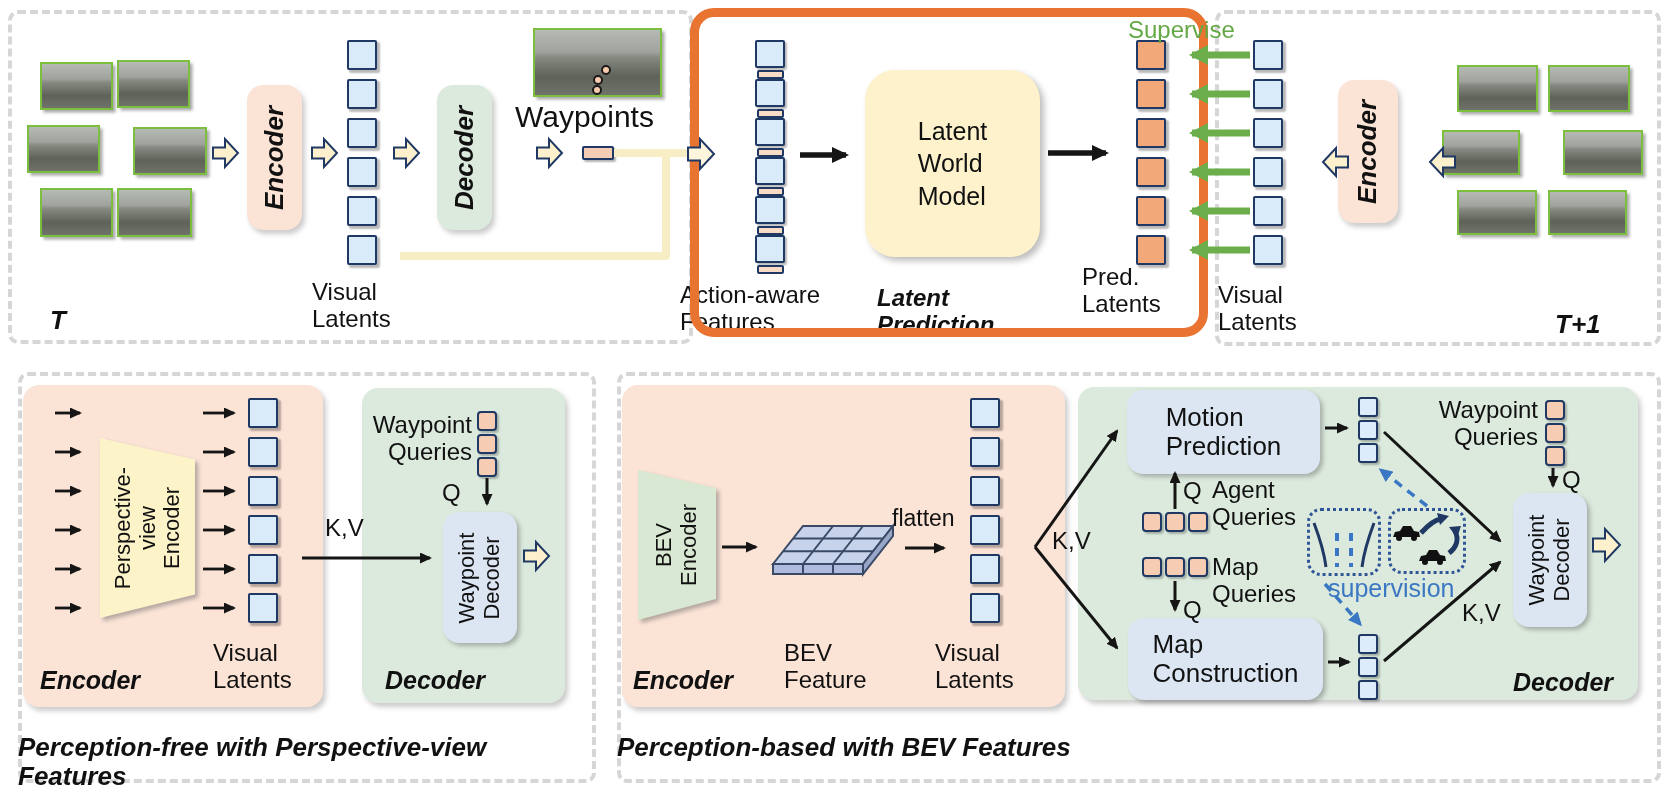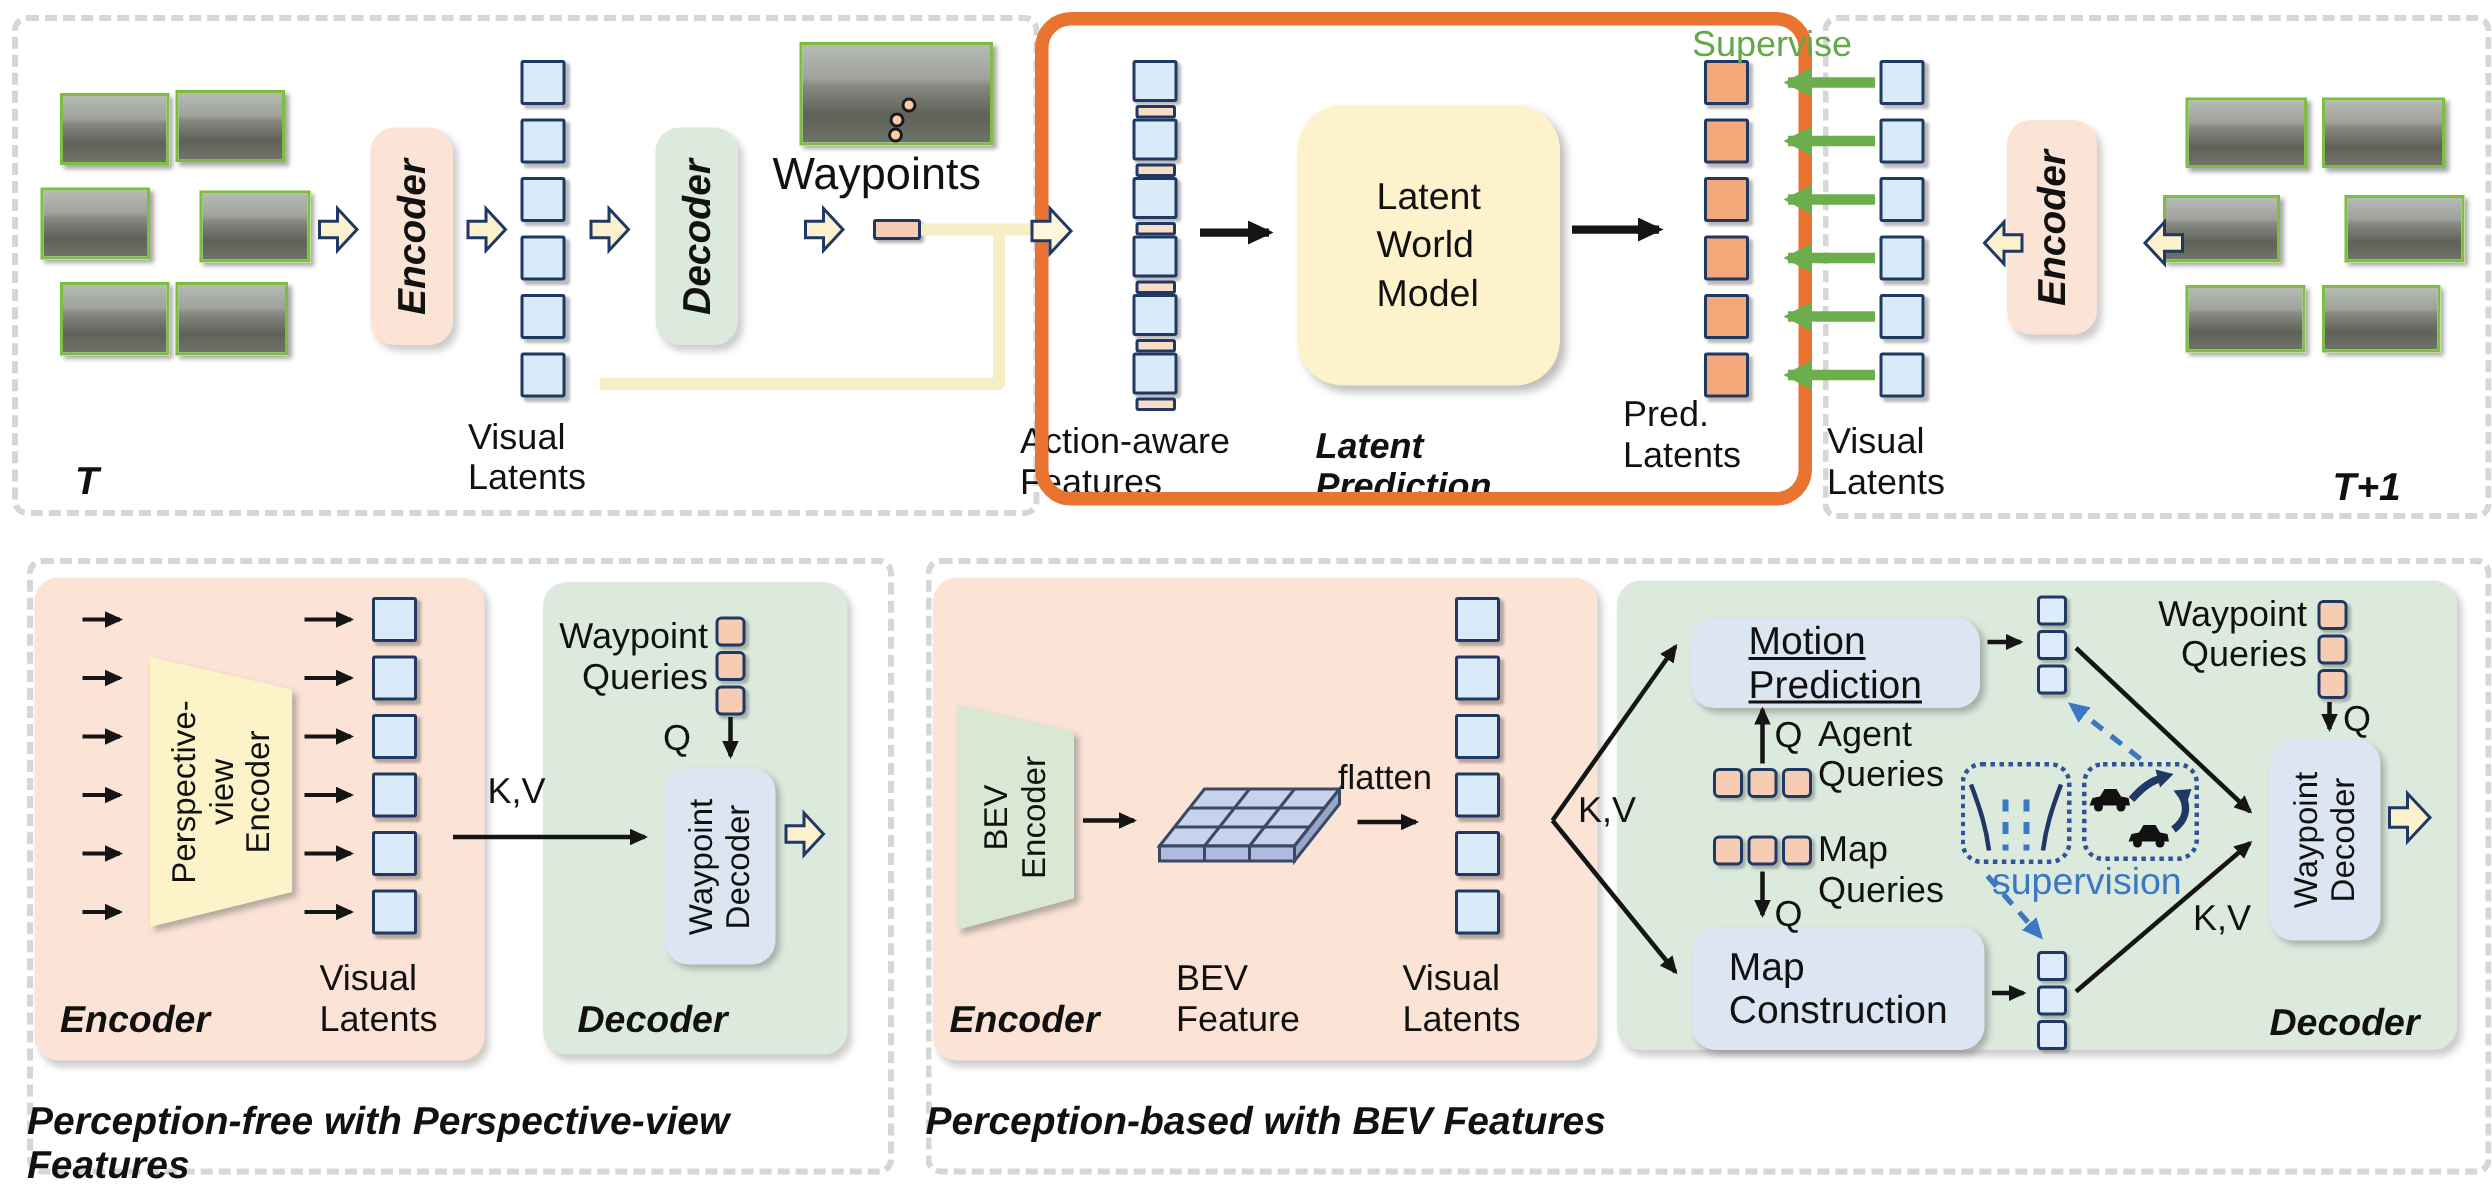--- a/index.html
+++ b/index.html
@@ -228,21 +228,21 @@
     <div class="sq"></div>
   <div class="sq"></div>
     <div class="sq"></div>
   <div class="sq"></div>
     <div class="sq"></div>
 </div>
 <div class="abs lbl" style="left:935px;top:639px;width:100px;">Visual
 Latents</div>
 <div class="abs lbl" style="left:1052px;top:527px;width:55px;">K,V</div>
 
-<div class="abs modbox" style="left:1127px;top:412px;width:193px;height:60px;text-decoration:underline;">
+<div class="abs modbox" style="left:1127px;top:390px;width:193px;height:84px;">
   <div class="lbl" style="font-size:26px;">Motion
 Prediction</div>
 </div>
 <div class="abs modbox" style="left:1128px;top:618px;width:195px;height:82px;">
   <div class="lbl" style="font-size:26px;">Map
 Construction</div>
 </div>
 
 <div class="abs stack3" style="left:1358px;top:397px;">
   <div class="sqsm"></div>

